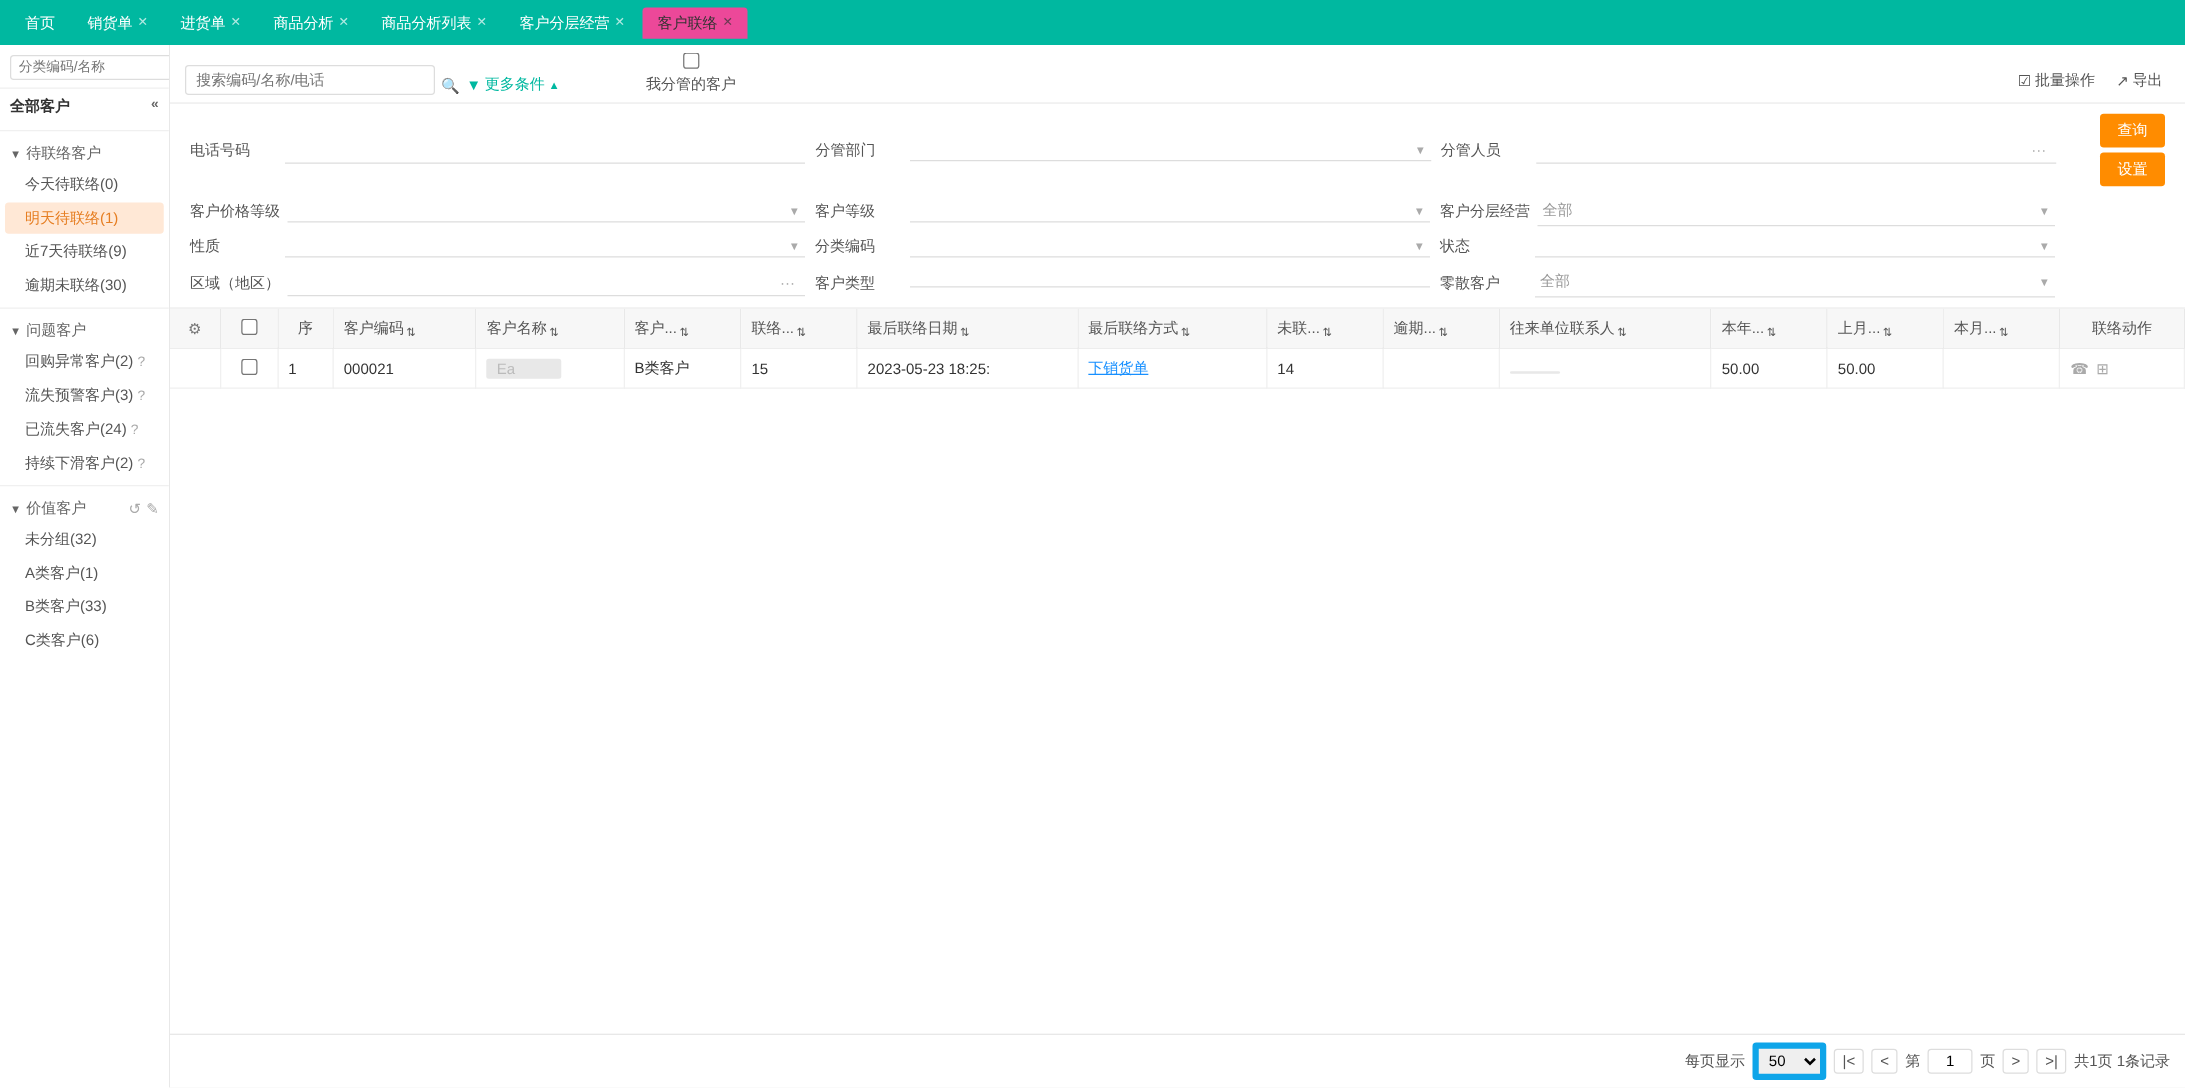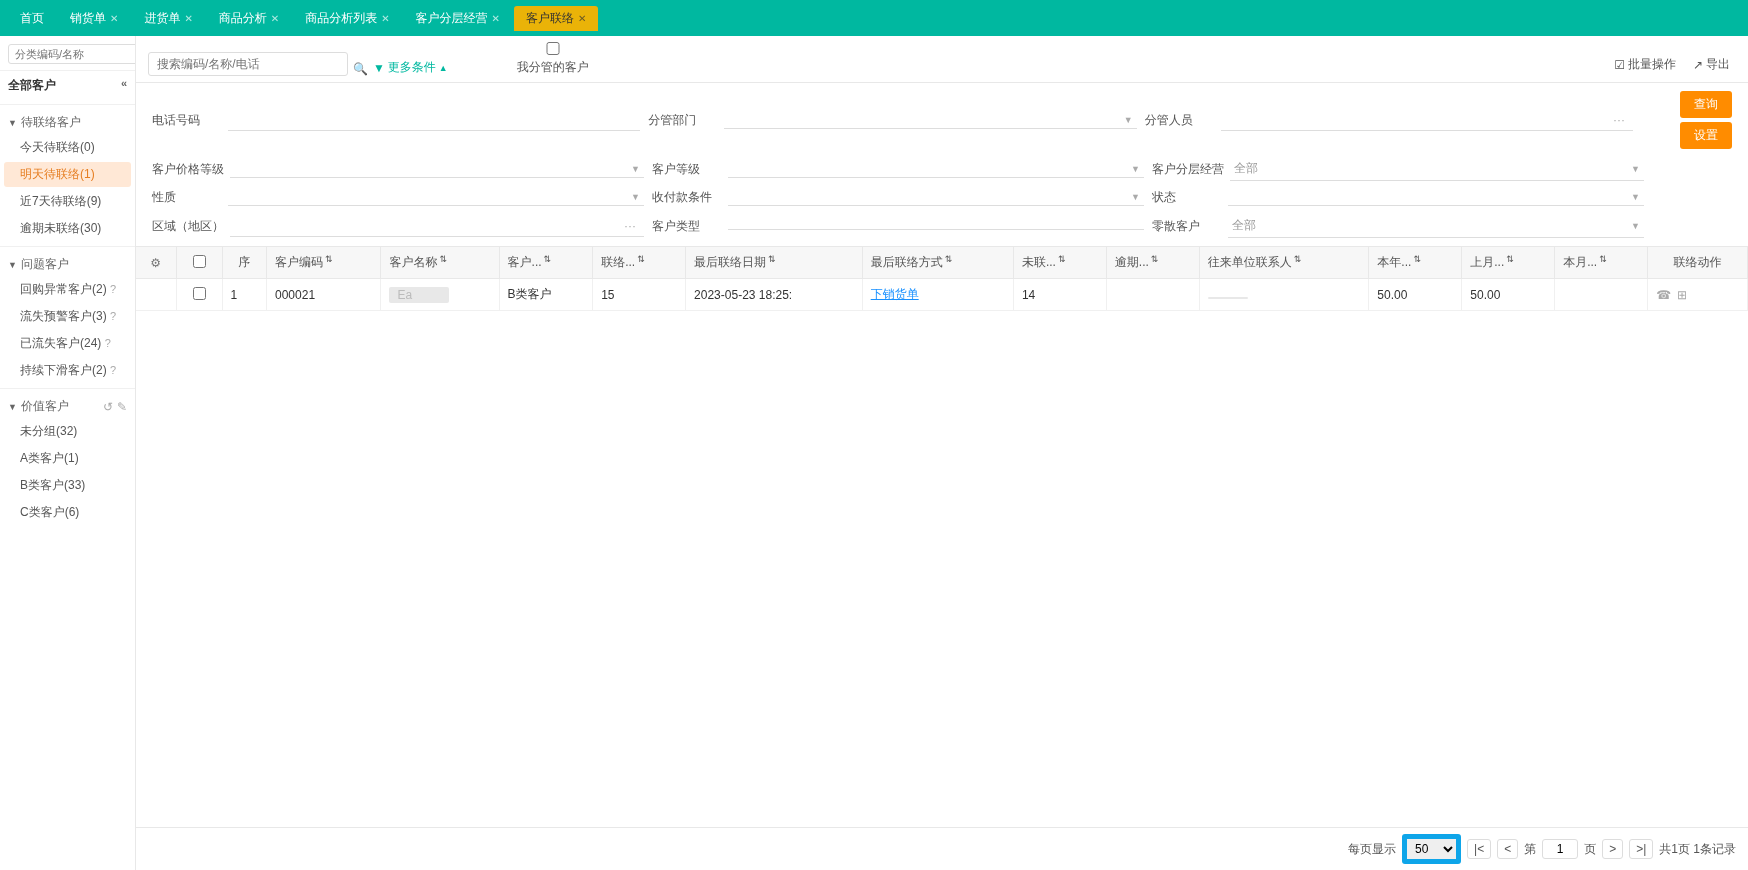--- a/index.html
+++ b/index.html
@@ -18,21 +18,21 @@
       color: #fff;
       padding: 4px 12px;
       cursor: pointer;
       border-radius: 3px 3px 0 0;
       white-space: nowrap;
       font-size: 13px;
       display: flex;
       align-items: center;
       gap: 4px;
     }
-    .nav-item.active { background: #eab308; color: #333; border-radius: 3px 3px 0 0; text-align: center; }
+    .nav-item.active { background: #ec4899; color: #333; border-radius: 3px 3px 0 0; text-align: center; }
     .nav-item .close-x { font-size: 10px; opacity: 0.7; cursor: pointer; }
 
     
     .main-layout {
       display: flex;
       height: calc(870px - 36px);
     }
 
     
     .sidebar {
@@ -187,21 +187,21 @@
       justify-content: space-between;
       cursor: pointer;
       min-width: 0;
     }
     .filter-select .sel-text { color: #999; font-size: 12px; }
     .filter-select .chevron { color: #aaa; font-size: 9px; }
     .filter-actions {
       display: flex;
       flex-direction: column;
       gap: 4px;
-      margin-left: 20px;
+      margin-left: 8px;
       padding-left: 19px;
     }
     .btn-query {
       background: #ff8c00;
       color: #fff;
       border: none;
       border-radius: 3px;
       padding: 5px 14px;
       cursor: pointer;
       font-size: 12px;
@@ -243,21 +243,21 @@
     }
     thead th:first-child { width: 40px; }
     tbody td {
       border-bottom: 1px solid #f0f0f0;
       border-right: 1px solid #f0f0f0;
       padding: 7px 8px;
       color: #333;
       white-space: nowrap;
     }
     .col-settings { cursor: pointer; color: #777; }
-    .th-sort { display: flex; align-items: flex-start; gap: 2px; cursor: pointer; }
+    .th-sort { display: flex; align-items: flex-end; gap: 2px; cursor: pointer; }
     .link-text { color: #1890ff; cursor: pointer; text-decoration: underline; }
     .action-icons { display: flex; gap: 6px; color: #aaa; cursor: pointer; }
 
     
     .pagination {
       background: #fff;
       border-top: 1px solid #e8e8e8;
       padding: 6px 12px;
       display: flex;
       align-items: center;
@@ -468,21 +468,21 @@
 
       <div class="filter-row">
         <div class="filter-field">
           <span class="filter-label">性质</span>
           <div class="filter-select" style="flex:2;">
             <span class="sel-text"></span>
             <span class="chevron">▼</span>
           </div>
         </div>
         <div class="filter-field">
-          <span class="filter-label">收付款条件</span>
+          <span class="filter-label">分类编码</span>
           <div class="filter-select" style="flex:2;">
             <span class="sel-text"></span>
             <span class="chevron">▼</span>
           </div>
         </div>
         <div class="filter-field">
           <span class="filter-label">状态</span>
           <div class="filter-select" style="flex:2;">
             <span class="sel-text"></span>
             <span class="chevron">▼</span>

